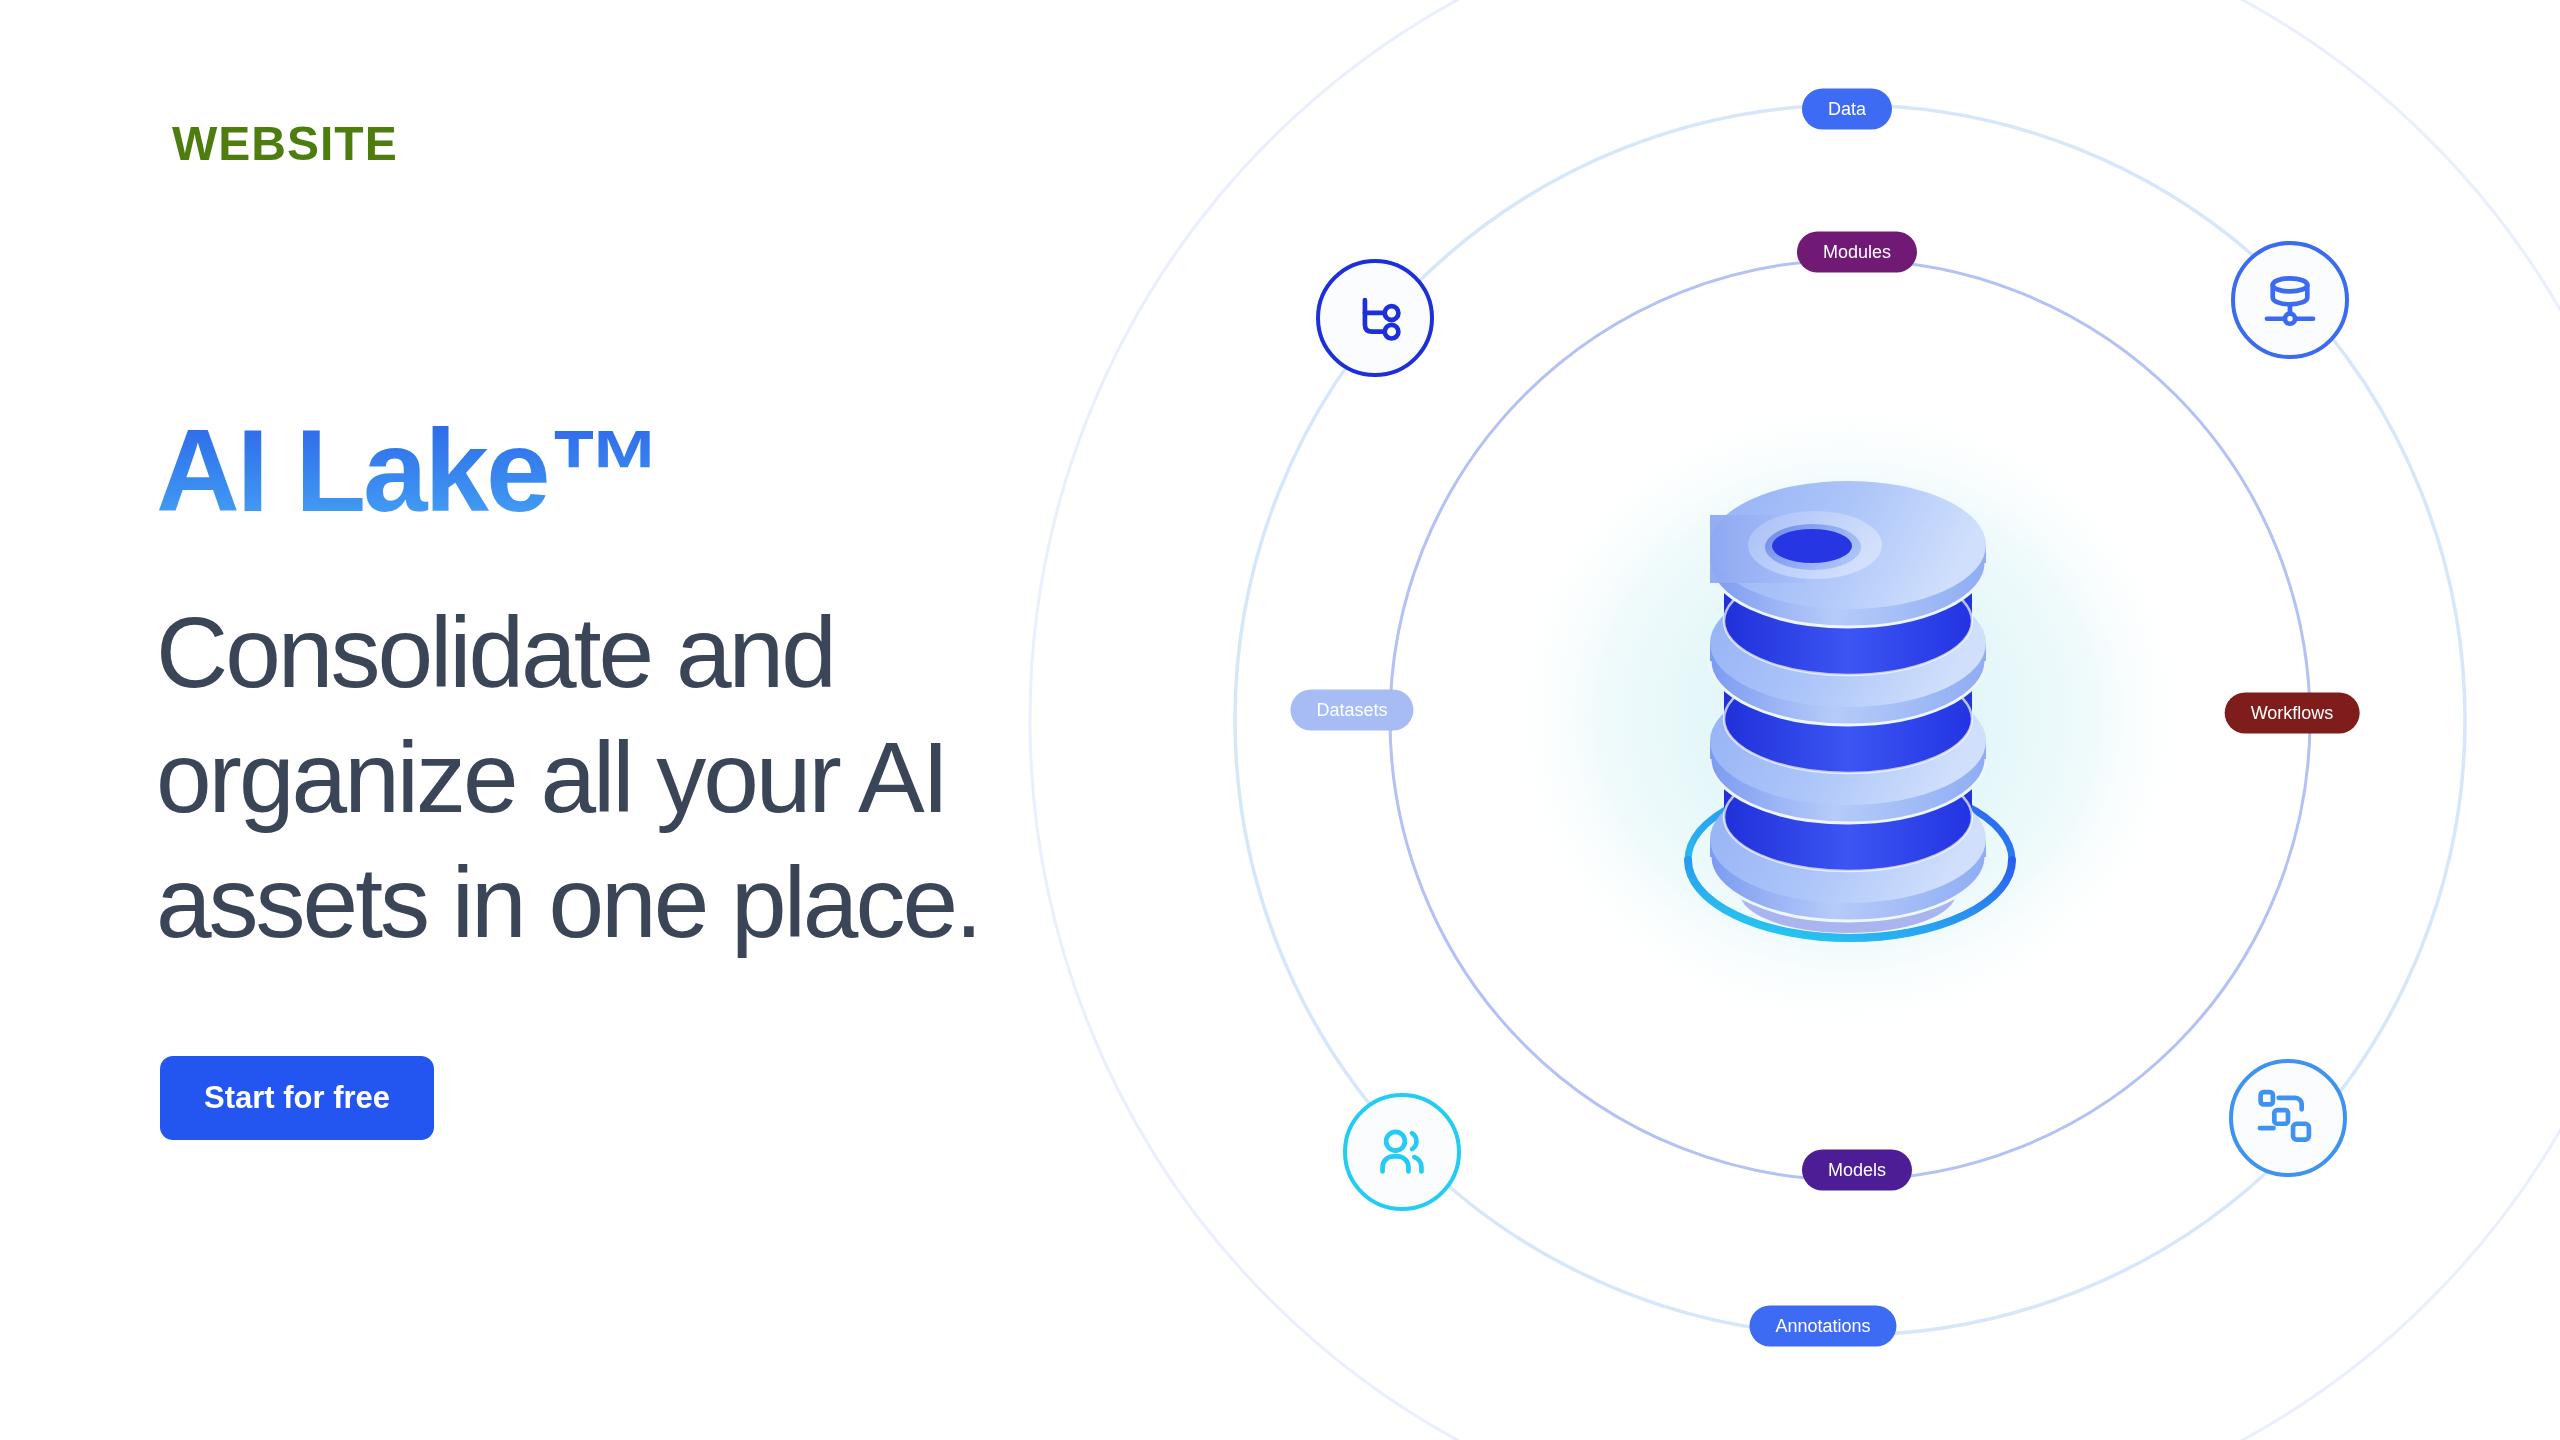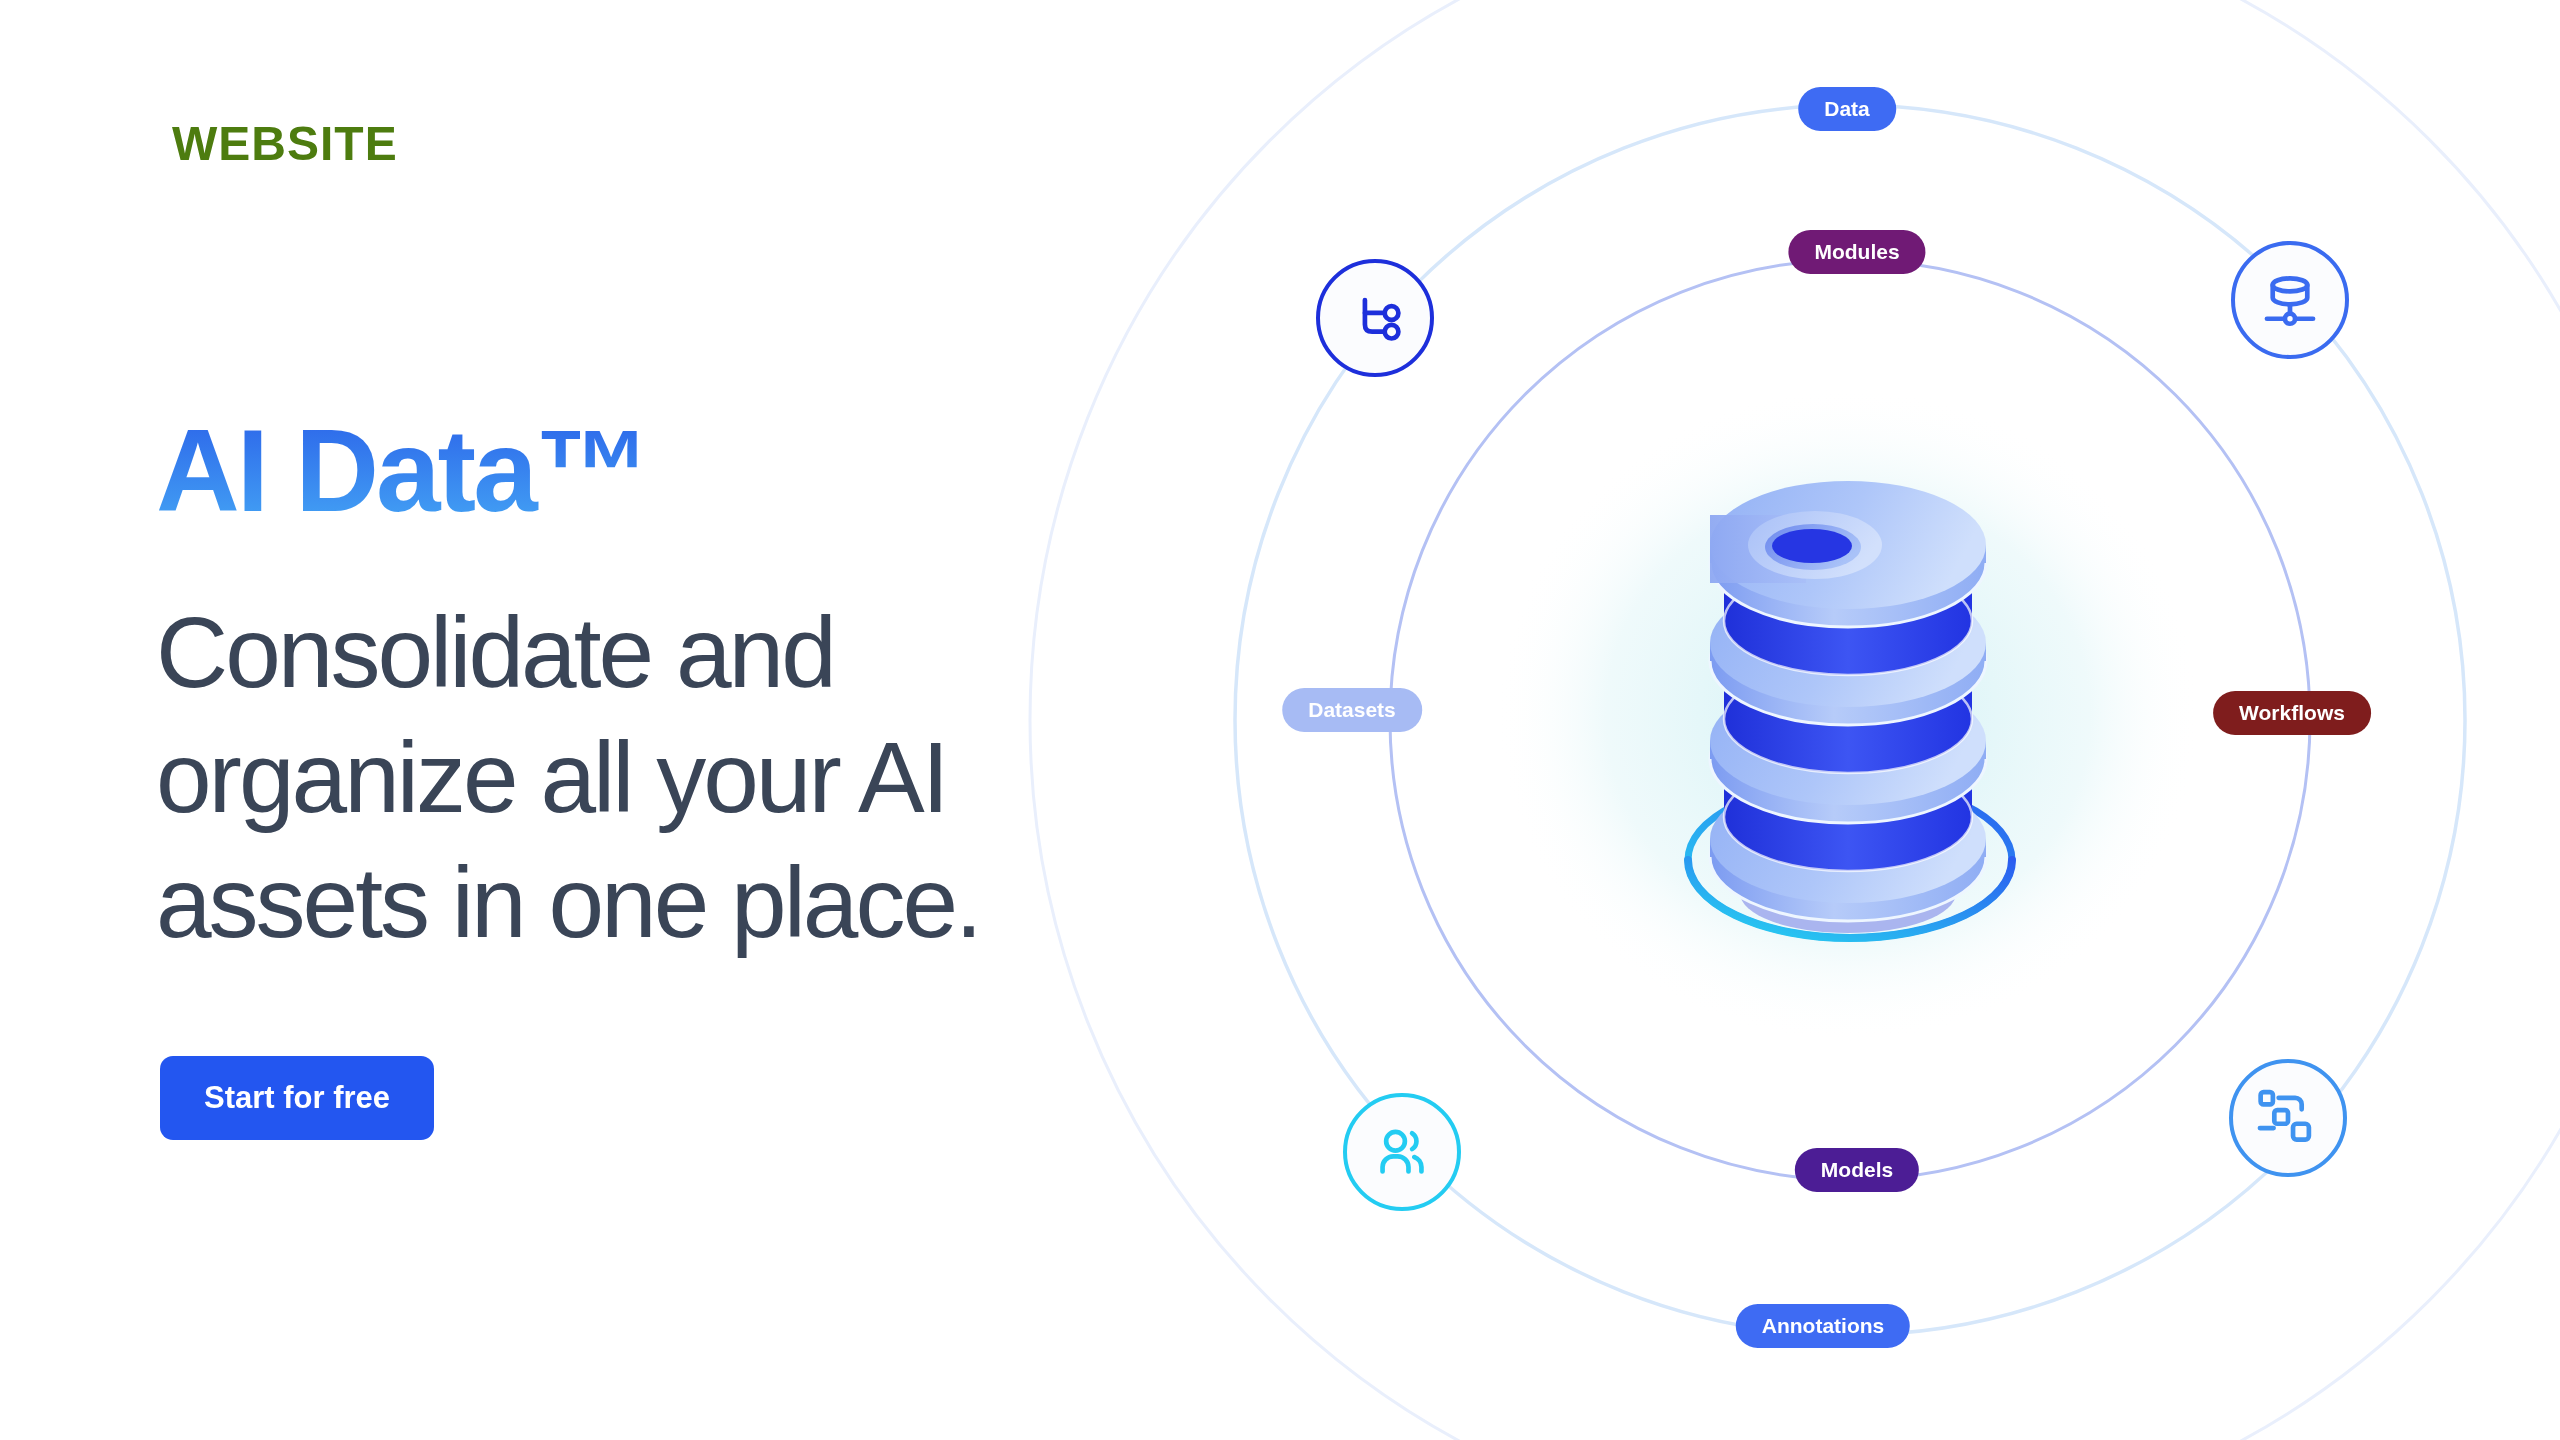--- a/index.html
+++ b/index.html
@@ -37,21 +37,21 @@
     background:#2356f0; color:#ffffff;
     font-family:"Liberation Sans", sans-serif;
     font-size:31px; font-weight:700;
     border:none; border-radius:13px;
     padding:24px 44px; cursor:pointer;
   }
 
   
   .pill {
     position:absolute; transform:translate(-50%,-50%);
-    color:#ffffff; font-size:21px; font-weight:700;
+    color:#ffffff; font-size:18px; font-weight:400;
     padding:10px 26px; border-radius:999px; white-space:nowrap;
   }
   .pill-data        { left:1847px; top:109px;  background:#3e6bf3; }
   .pill-modules     { left:1857px; top:252px;  background:#701a75; }
   .pill-datasets    { left:1352px; top:710px;  background:#a7bbf4; }
   .pill-workflows   { left:2292px; top:713px;  background:#7f1d1d; }
   .pill-models      { left:1857px; top:1170px; background:#4c1d95; }
   .pill-annotations { left:1823px; top:1326px; background:#3e6bf3; }
 
   
@@ -173,21 +173,21 @@
       <ellipse cx="1815" cy="545" rx="67" ry="34" fill="url(#gTorus)"></ellipse>
       <ellipse cx="1813" cy="547" rx="48" ry="23" fill="url(#gWall)"></ellipse>
       <ellipse cx="1812" cy="546" rx="40" ry="17" fill="#2636e3"></ellipse>
     </g>
   </g>
 
   <path d="M1688,860 A162,78 0 0 0 2012,860" fill="none" stroke="url(#gRing)" stroke-width="8" stroke-linecap="round"></path>
 </svg>
 
 <div class="logo">WEBSITE</div>
-<h1 class="title">AI Data™</h1>
+<h1 class="title">AI Lake™</h1>
 <div class="headline">Consolidate and organize all your AI assets in one place.</div>
 <button class="cta">Start for free</button>
 
 <div class="pill pill-data">Data</div>
 <div class="pill pill-modules">Modules</div>
 <div class="pill pill-datasets">Datasets</div>
 <div class="pill pill-workflows">Workflows</div>
 <div class="pill pill-models">Models</div>
 <div class="pill pill-annotations">Annotations</div>
 

